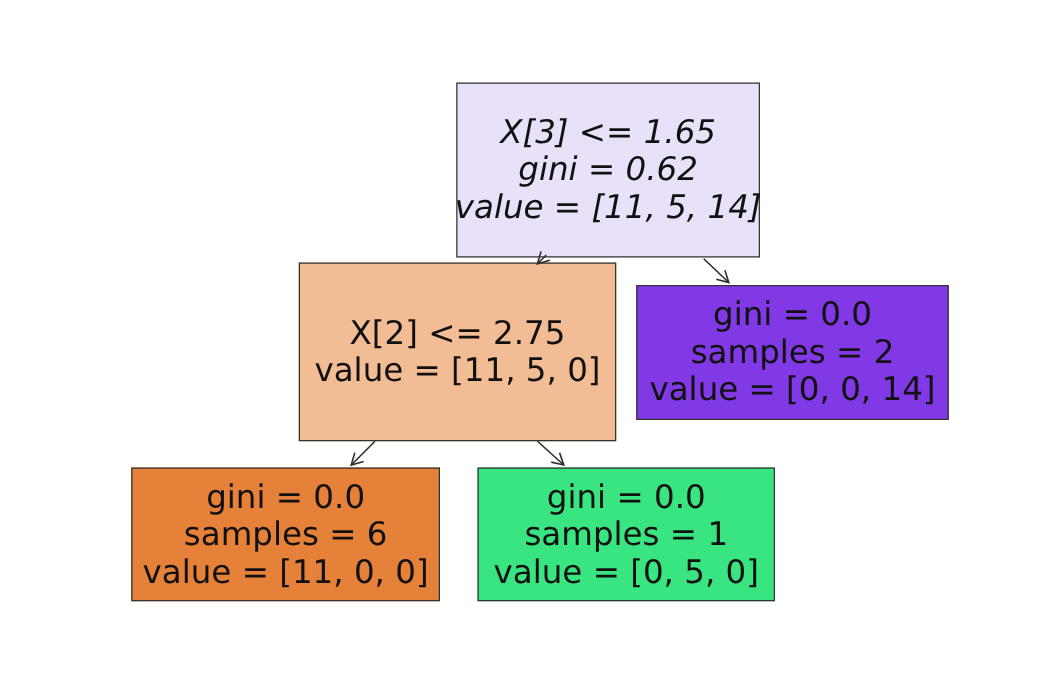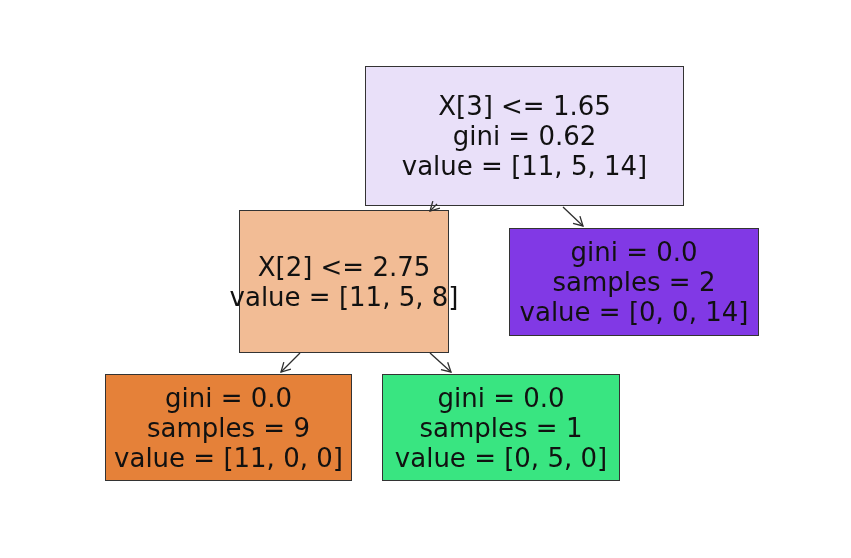--- a/index.html
+++ b/index.html
@@ -23,22 +23,22 @@
     flex-direction: column;
     justify-content: center;
     align-items: center;
     text-align: center;
     color: #111111;
     font-size: 26px;
     line-height: 30px;
     white-space: nowrap;
   }
   
-  .node-root        { left: 365px; top:  66px; width: 319px; height: 140px; }
-  .node-left        { left: 239px; top: 210px; width: 210px; height: 143px; }
+  .node-root        { left: 365px; top:  66px; width: 243px; height: 140px; font-style: italic; }
+  .node-left        { left: 239px; top: 210px; width: 254px; height: 143px; }
   .node-right-leaf  { left: 509px; top: 228px; width: 250px; height: 108px; }
   .node-ll-leaf     { left: 105px; top: 374px; width: 247px; height: 107px; }
   .node-lr-leaf     { left: 382px; top: 374px; width: 238px; height: 107px; }
   .edges {
     position: absolute;
     left: 0; top: 0;
     width: 851px;
     height: 558px;
     pointer-events: none;
   }
@@ -54,32 +54,32 @@
 <div class="figure">
 
   <div class="node node-root" style="background-color: rgb(233, 224, 249);">
     <span>X[3] &lt;= 1.65</span>
     <span>gini = 0.62</span>
     <span>value = [11, 5, 14]</span>
   </div>
 
   <div class="node node-left" style="background-color: rgb(242, 188, 149);">
     <span>X[2] &lt;= 2.75</span>
-    <span>value = [11, 5, 8]</span>
+    <span>value = [11, 5, 0]</span>
   </div>
 
   <div class="node node-right-leaf" style="background-color: rgb(129, 57, 229);">
     <span>gini = 0.0</span>
     <span>samples = 2</span>
     <span>value = [0, 0, 14]</span>
   </div>
 
   <div class="node node-ll-leaf" style="background-color: rgb(229, 129, 57);">
     <span>gini = 0.0</span>
-    <span>samples = 9</span>
+    <span>samples = 6</span>
     <span>value = [11, 0, 0]</span>
   </div>
 
   <div class="node node-lr-leaf" style="background-color: rgb(57, 229, 129);">
     <span>gini = 0.0</span>
     <span>samples = 1</span>
     <span>value = [0, 5, 0]</span>
   </div>
 
   <svg class="edges" width="851" height="558" viewBox="0 0 851 558">

